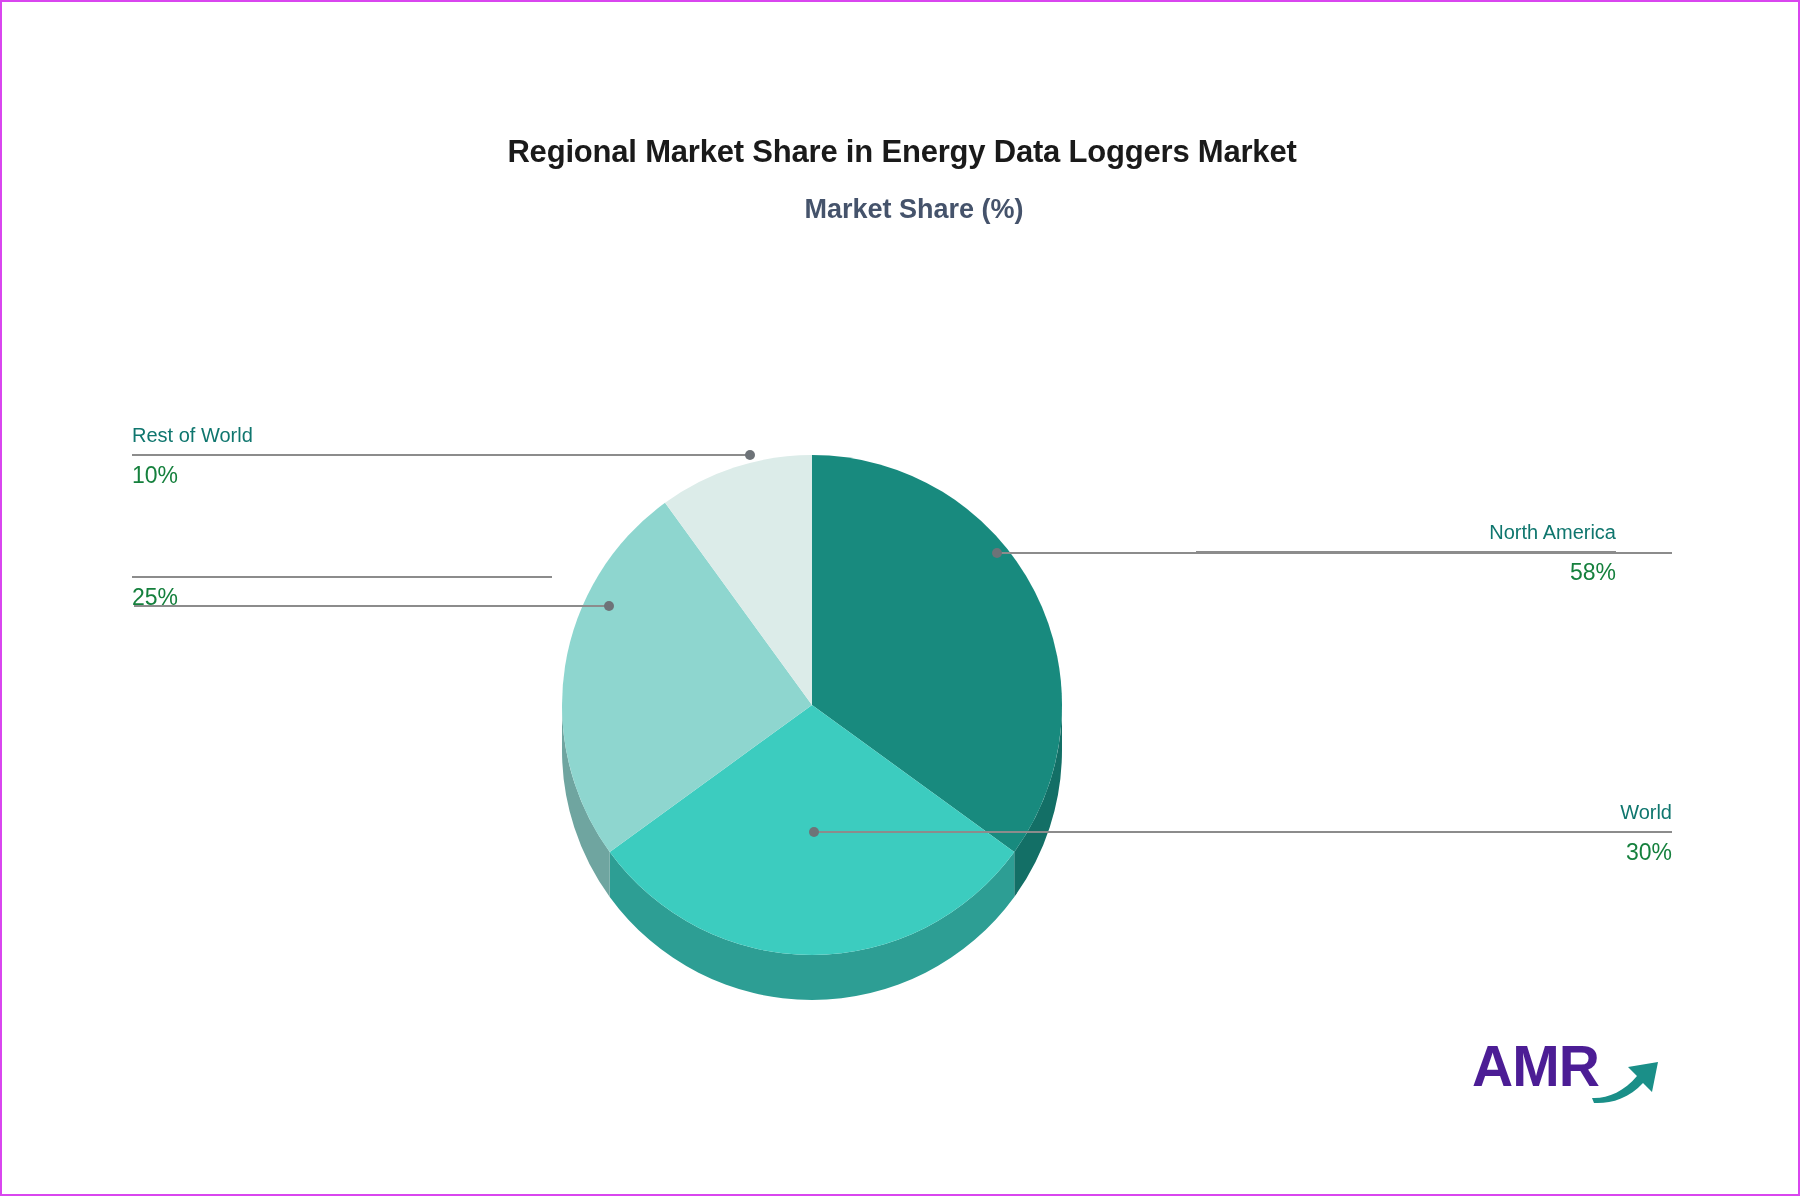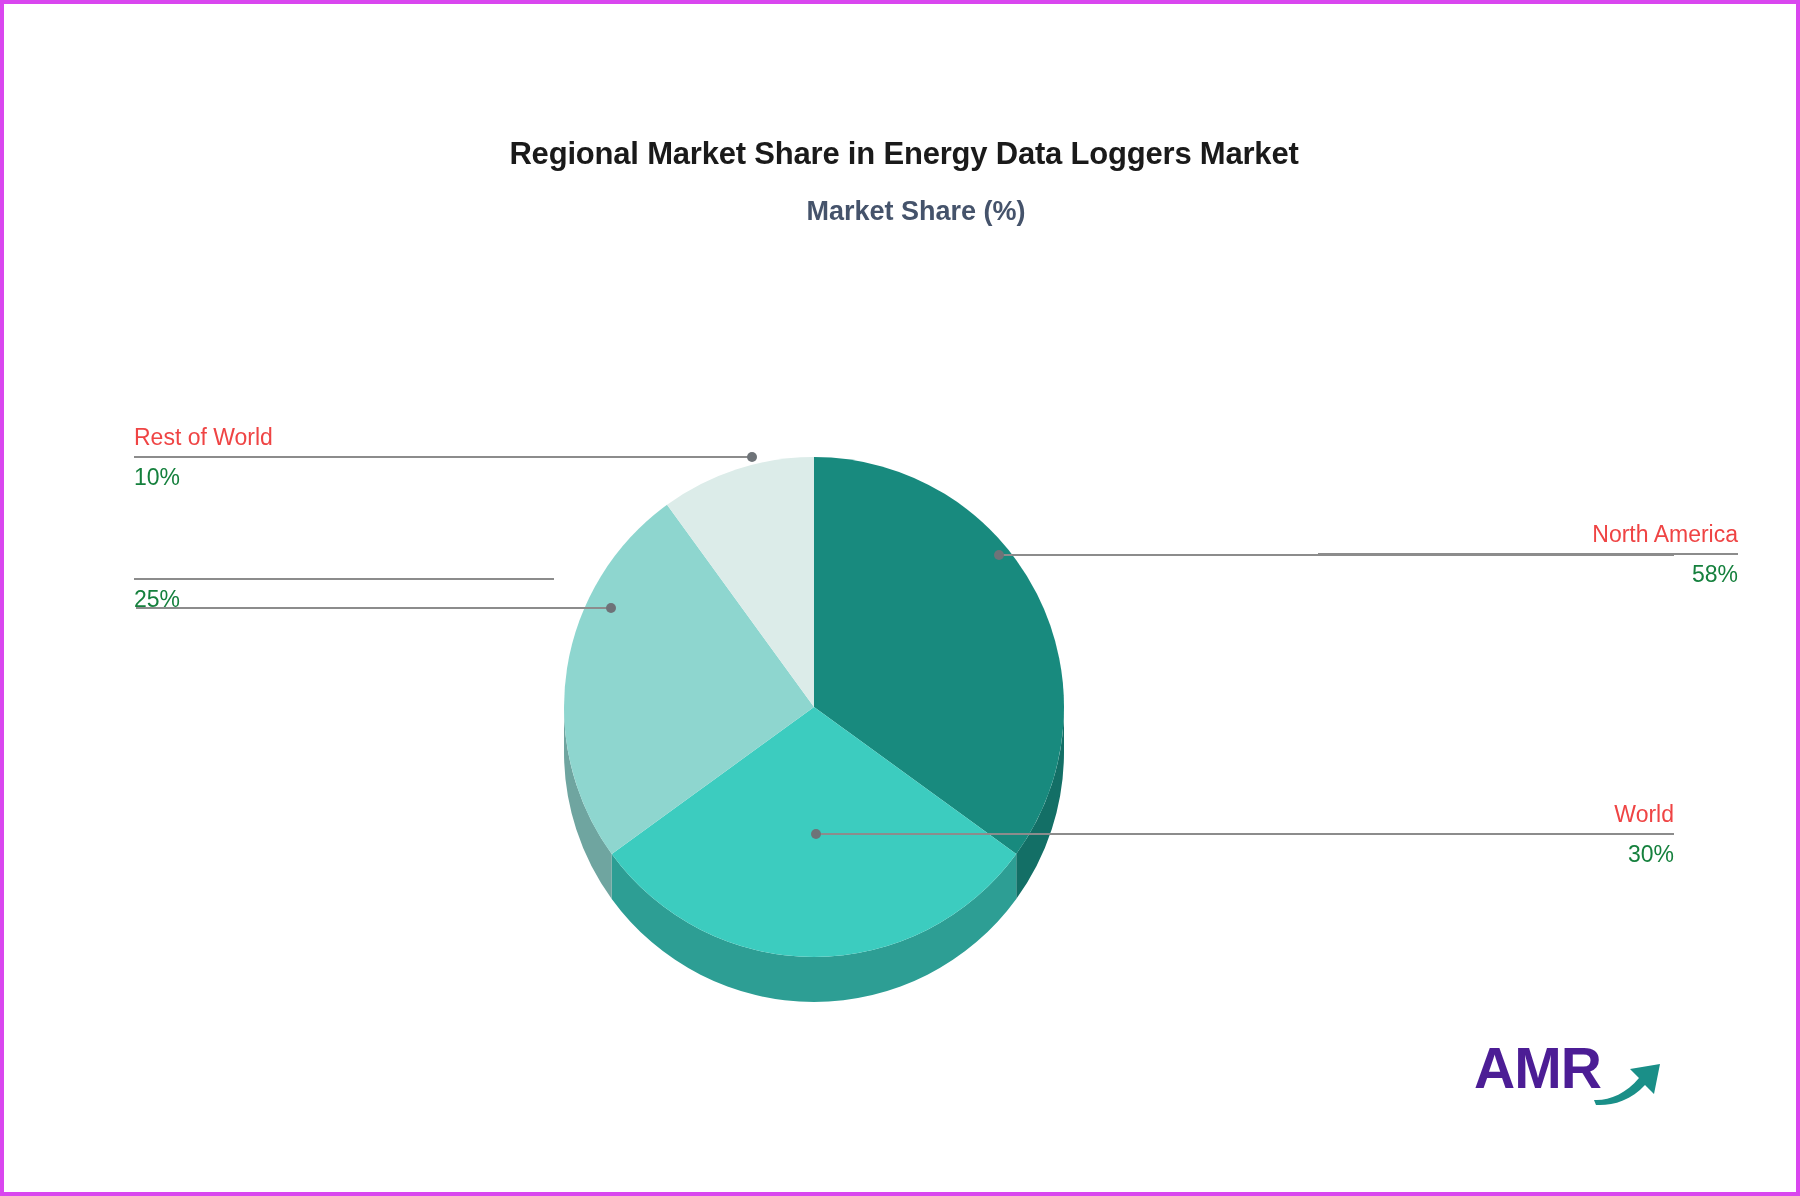--- a/index.html
+++ b/index.html
@@ -8,21 +8,21 @@
     background: #ffffff;
   }
   body {
     font-family: "Liberation Sans", sans-serif;
   }
   #canvas {
     position: relative;
     width: 1800px;
     height: 1196px;
     background: #ffffff;
-    border: 4px solid #d946ef;
+    border: 2px solid #d946ef;
     box-sizing: border-box;
     overflow: hidden;
   }
   
   #chart-title {
     position: absolute;
     left: 0;
     top: 132px;
     width: 1800px;
     text-align: center;
@@ -46,42 +46,42 @@
     position: absolute;
     left: 0;
     top: 0;
   }
   
   .callout {
     position: absolute;
     width: 420px;
   }
   .callout .name {
-    font-size: 23px;
-    color: #ef4444;
+    font-size: 20px;
+    color: #0f766e;
     line-height: 30px;
     white-space: nowrap;
   }
   .callout .rule {
     height: 2px;
     background: #8c8c8c;
     margin-top: 4px;
     margin-bottom: 4px;
   }
   .callout .value {
     font-size: 23px;
     color: #15803d;
     line-height: 30px;
   }
   .callout.left { text-align: left; }
   .callout.right { text-align: right; }
 
   #callout-rest-of-world { left: 130px; top: 418px; }
   #callout-asia-pacific  { left: 130px; top: 570px; }
-  #callout-north-america { left: 1314px; top: 515px; }
+  #callout-north-america { left: 1194px; top: 515px; }
   #callout-europe        { left: 1250px; top: 795px; }
 
   
   #amr-logo {
     position: absolute;
     left: 1470px;
     top: 1026px;
     width: 180px;
     height: 80px;
   }

